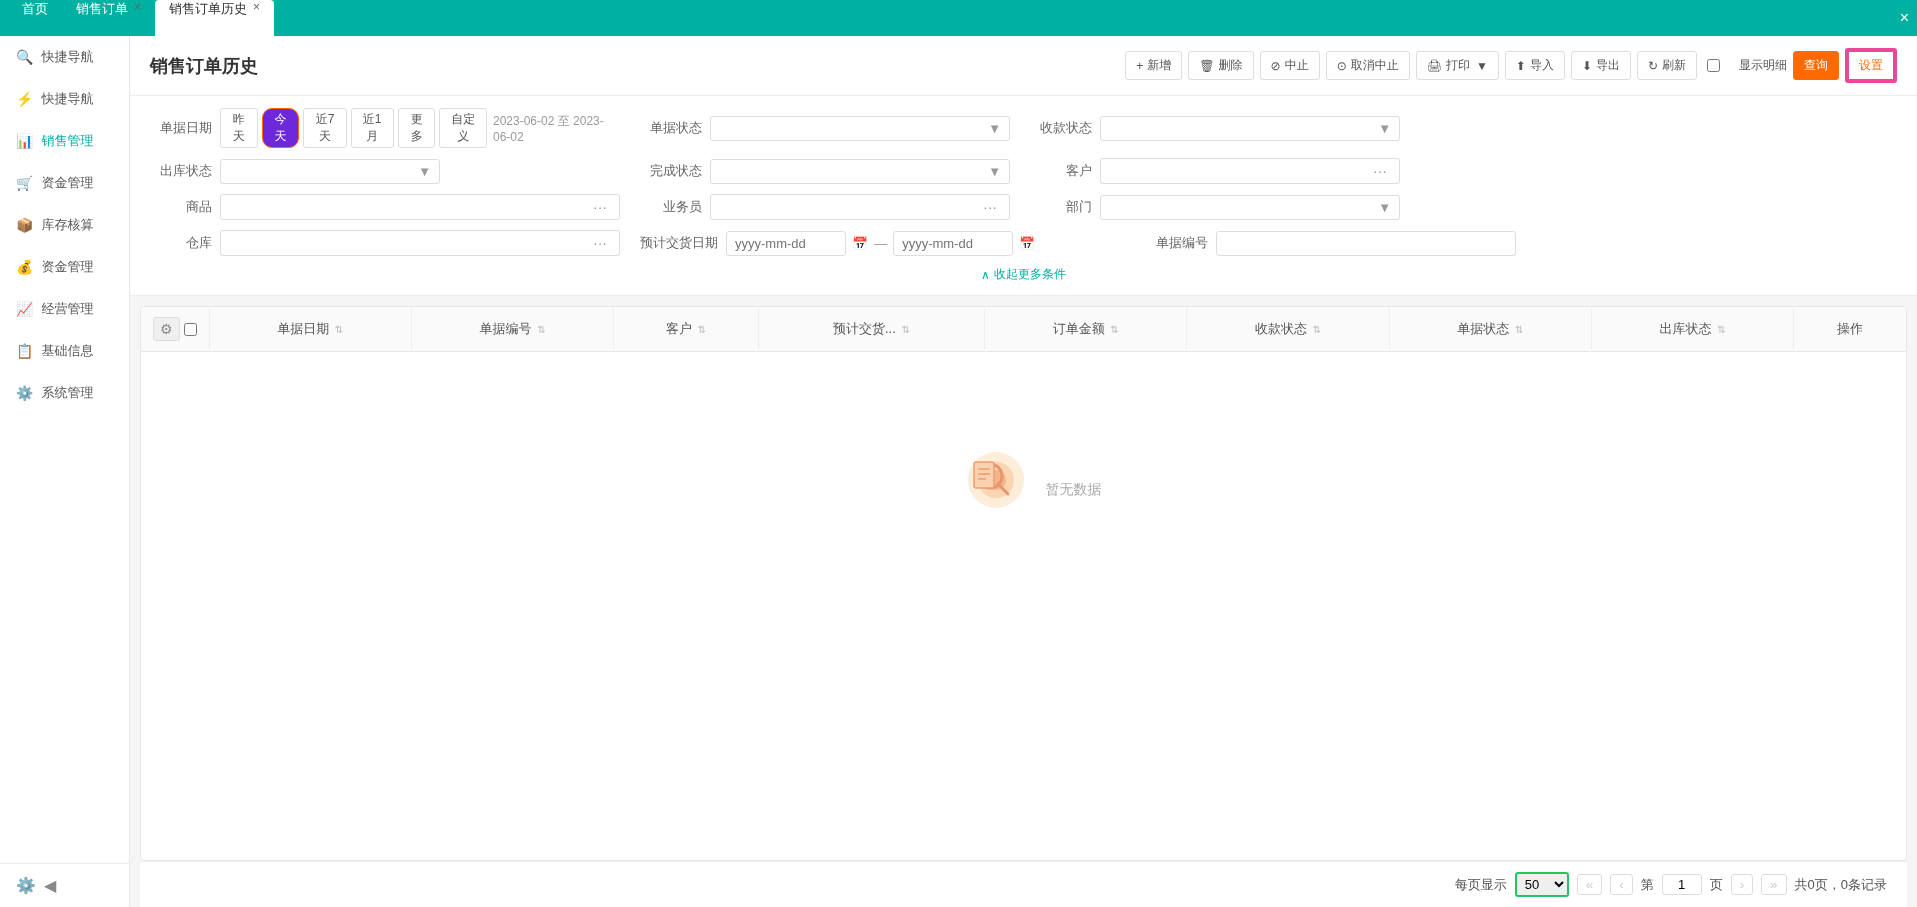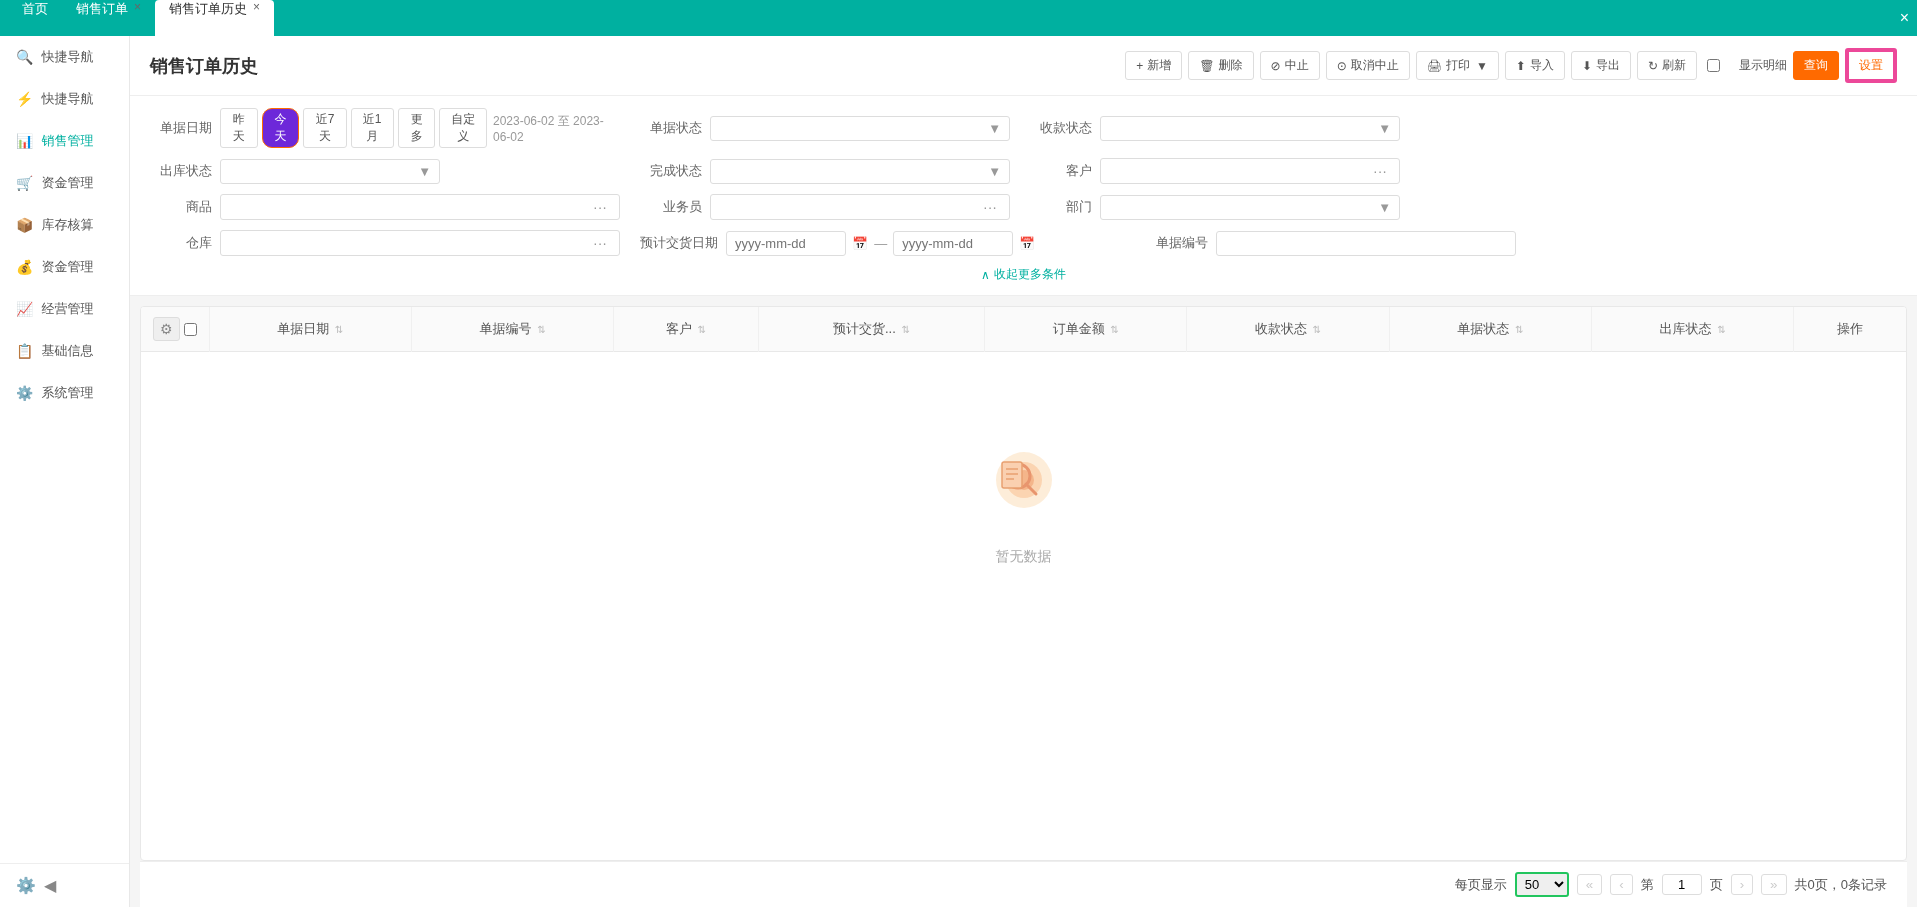--- a/index.html
+++ b/index.html
@@ -255,21 +255,21 @@
       white-space: nowrap;
       border-right: 1px solid #f0f0f0;
     }
     th:last-child { border-right: none; }
     th .sort-icon { color: #bbb; font-size: 10px; margin-left: 2px; }
     .checkbox-cell { width: 36px; text-align: center; }
 
     
     .empty-state {
       display: flex;
-      flex-direction: column;
+      flex-direction: row;
       align-items: center;
       justify-content: center;
       padding: 80px 20px;
       color: #999;
     }
     .empty-icon {
       width: 100px;
       height: 100px;
       margin-bottom: 16px;
     }

